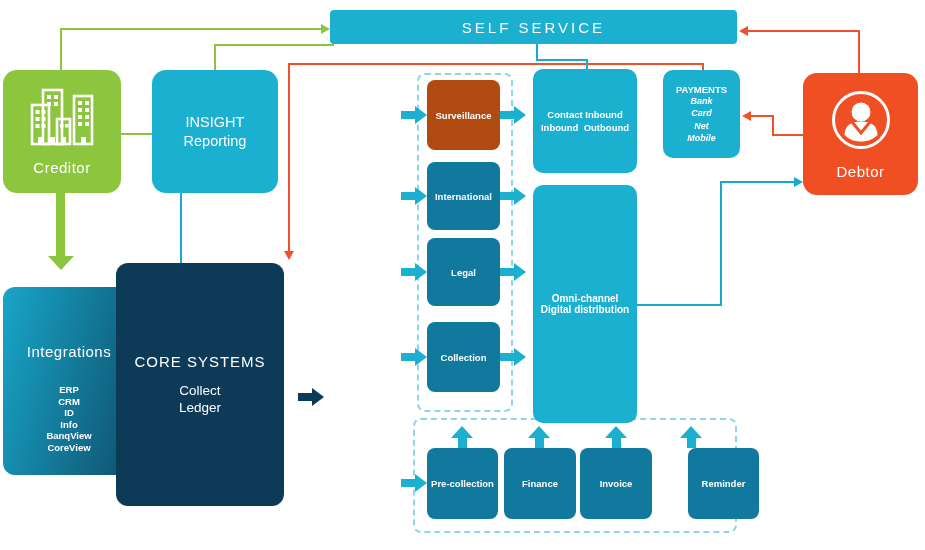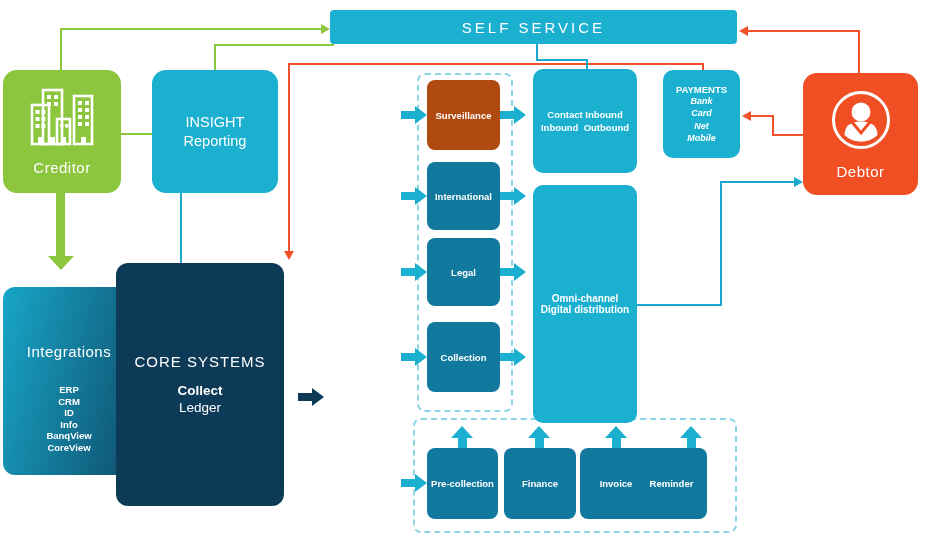--- a/index.html
+++ b/index.html
@@ -205,21 +205,21 @@
         <div>ID</div>
         <div>Info</div>
         <div>BanqView</div>
         <div>CoreView</div>
       </div>
     </div>
   </div>
 
   <div class="node navybg r12" style="left:116px;top:263px;width:168px;height:243px;">
     <span class="core-title">CORE SYSTEMS</span>
-    <span class="t13" style="margin-top:12px;font-weight:bold;">Collect</span>
+    <span class="t13" style="margin-top:12px;">Collect</span>
     <span class="t13">Ledger</span>
   </div>
 
 
   <div class="node rustbg r8" style="left:427px;top:80px;width:73px;height:70px;">
     <span class="b9">Surveillance</span>
   </div>
   <div class="node tealbg r8" style="left:427px;top:162px;width:73px;height:68px;">
     <span class="b9">International</span>
   </div>
@@ -262,17 +262,17 @@
 
   <div class="node tealbg r8" style="left:427px;top:448px;width:71px;height:71px;">
     <span class="b9">Pre-collection</span>
   </div>
   <div class="node tealbg r8" style="left:504px;top:448px;width:72px;height:71px;">
     <span class="b9">Finance</span>
   </div>
   <div class="node tealbg r8" style="left:580px;top:448px;width:72px;height:71px;">
     <span class="b9">Invoice</span>
   </div>
-  <div class="node tealbg r8" style="left:636px;top:448px;width:71px;height:71px;">
+  <div class="node tealbg r8" style="left:688px;top:448px;width:71px;height:71px;">
     <span class="b9">Reminder</span>
   </div>
 
 </div>
 
 </body></html>

